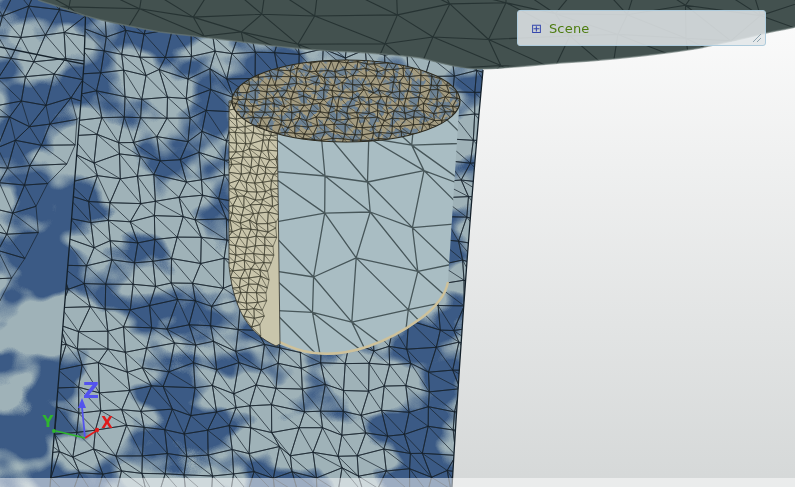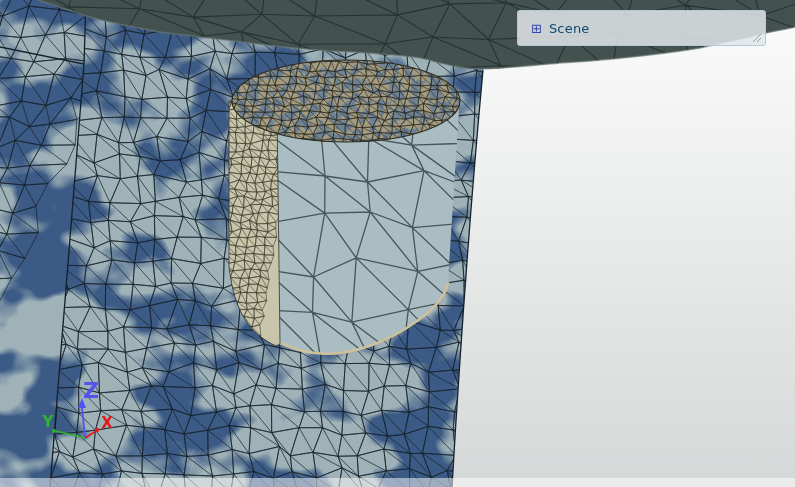--- a/index.html
+++ b/index.html
@@ -92,21 +92,21 @@
       <line id="axY" x1="85" y1="438" x2="56" y2="431" stroke-width="1.8" stroke="#2fb52f"></line>
       <circle id="axYdot" cx="54" cy="431" r="2" fill="#2fb52f"></circle>
       <text id="axZlab" x="91" y="398" text-anchor="middle" font-size="22" font-weight="bold" fill="#5353ee">Z</text>
       <text id="axXlab" x="107" y="428" text-anchor="middle" font-size="15" font-weight="bold" fill="#de1c1c">X</text>
       <text id="axYlab" x="48" y="427" text-anchor="middle" font-size="15" font-weight="bold" fill="#2fb52f">Y</text>
     </g>
   </svg>
 
   <div class="scene-panel" id="scenePanel" style="border-color: rgb(174, 203, 220);">
     <span class="expand-icon" id="panelIcon" style="color: rgb(53, 71, 173);">⊞</span>
-    <span class="panel-title" id="panelTitle" style="color: #0c4a6e; text-align: center;">Scene</span>
+    <span class="panel-title" id="panelTitle" style="color: #4d7c0f; text-align: center;">Scene</span>
     <div class="resize-handle">
       <svg width="11" height="11">
         <line x1="2" y1="10" x2="10" y2="2" stroke="#90a4ae" stroke-width="1"></line>
         <line x1="6" y1="10" x2="10" y2="6" stroke="#90a4ae" stroke-width="1"></line>
       </svg>
     </div>
   </div>
 
   <div class="bottom-bar" id="bottomBar" style="background: rgba(255, 255, 255, 0.5);"></div>
 </div>

